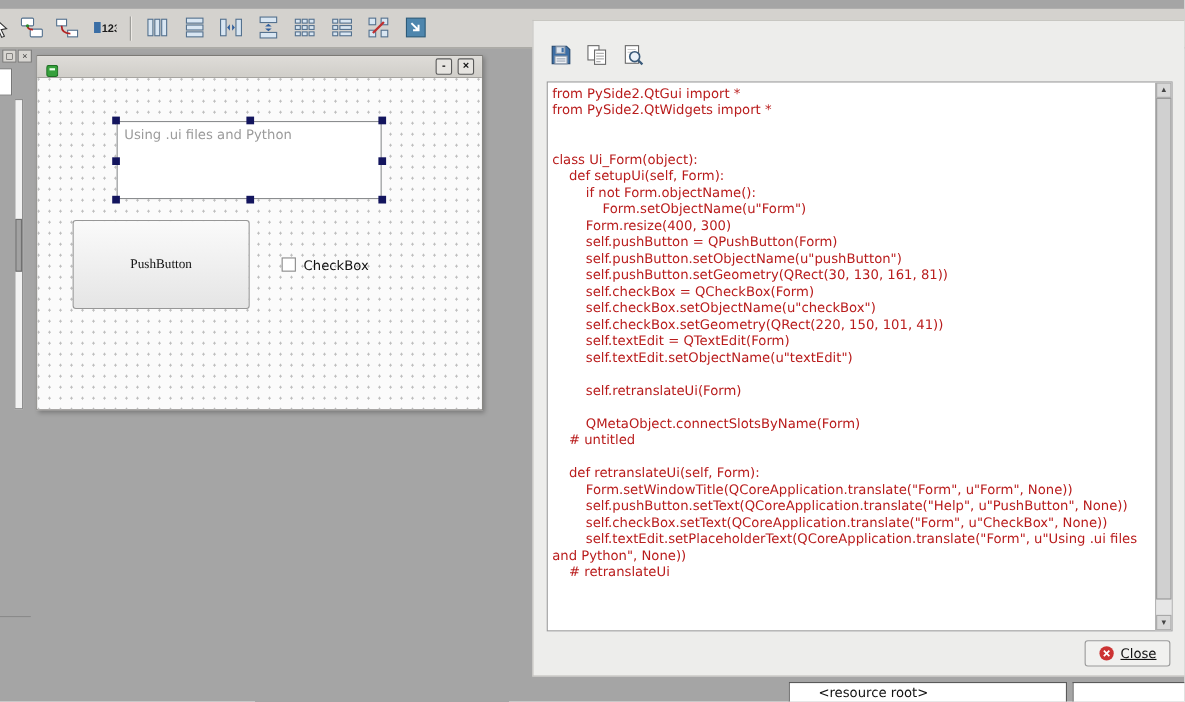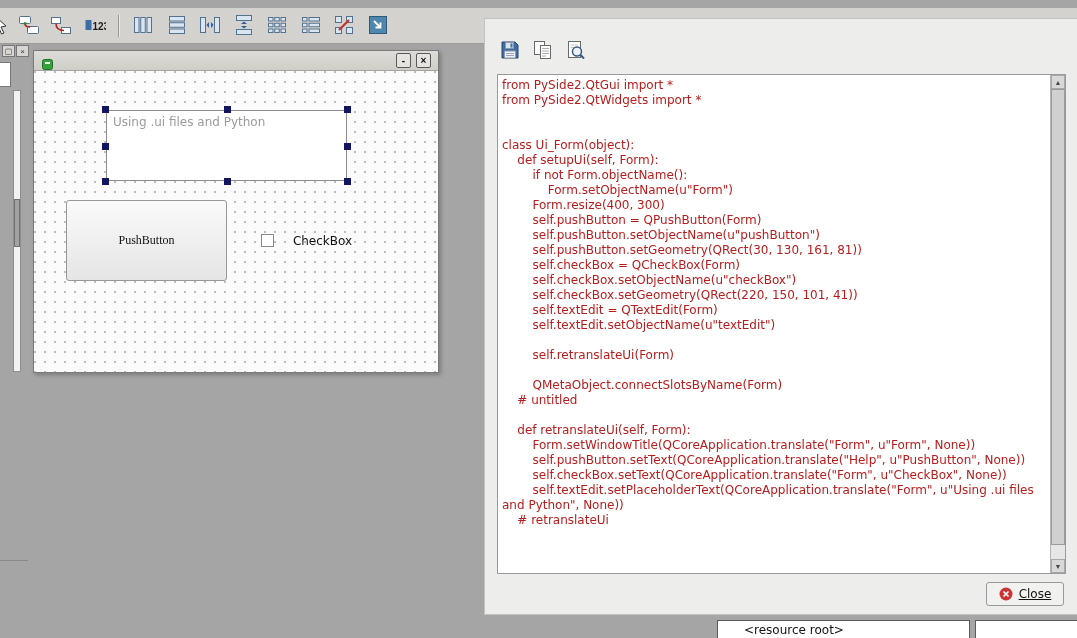--- a/index.html
+++ b/index.html
@@ -39,21 +39,21 @@
 
   .textedit-wrap { position:absolute; left:72px; top:39px; width:241px; height:71px; }
   .textedit { width:100%; height:100%; background:#fff; border:1px solid #8b8d8f; }
   .placeholder { display:block; padding:4px 6px; font-size:12px; color:#9b9b9b; }
   .h { position:absolute; width:7px; height:7px; background:#13155e; }
   .h-nw{left:-4px;top:-4px}.h-n{left:calc(50% - 3px);top:-4px}.h-ne{right:-4px;top:-4px}
   .h-w{left:-4px;top:calc(50% - 3px)}.h-e{right:-4px;top:calc(50% - 3px)}
   .h-sw{left:-4px;bottom:-4px}.h-s{left:calc(50% - 3px);bottom:-4px}.h-se{right:-4px;bottom:-4px}
 
   .pushbutton { position:absolute; left:32px; top:129px; width:161px; height:81px; background:linear-gradient(#fafafa,#e5e5e5); border:1px solid #979797; border-radius:3px; font-size:12px; color:#111; font-family:Liberation Serif, serif; }
-  .checkbox { position:absolute; left:222px; top:149px; width:101px; height:41px; display:flex; align-items:center; gap:19px;justify-content:center; }
+  .checkbox { position:absolute; left:222px; top:149px; width:101px; height:41px; display:flex; align-items:center; gap:7px; }
   .cb-indicator { width:13px; height:13px; background:#fff; border:1px solid #888; flex:0 0 auto; }
   .cb-label { font-size:12px; color:#111; }
 
   
   .code-dialog { position:absolute; left:484px; top:18px; width:593px; height:597px; background:#ededeb; border:1px solid #c4c2be; border-right:none; }
   .dialog-toolbar { position:absolute; left:12px; top:18px; display:flex; gap:7px; }
   .dlg-tool-btn { width:26px; height:26px; display:flex; align-items:center; justify-content:center; background:transparent; border:none; padding:0; }
 
   .code-area { position:absolute; left:12px; top:55px; width:569px; height:500px; background:#fff; border:1px solid #9a9a9a; }
   .code-lines { position:absolute; left:4px; top:3px; right:17px; bottom:2px; overflow:hidden; font-size:12px; line-height:15px; color:#b91c1c; }

